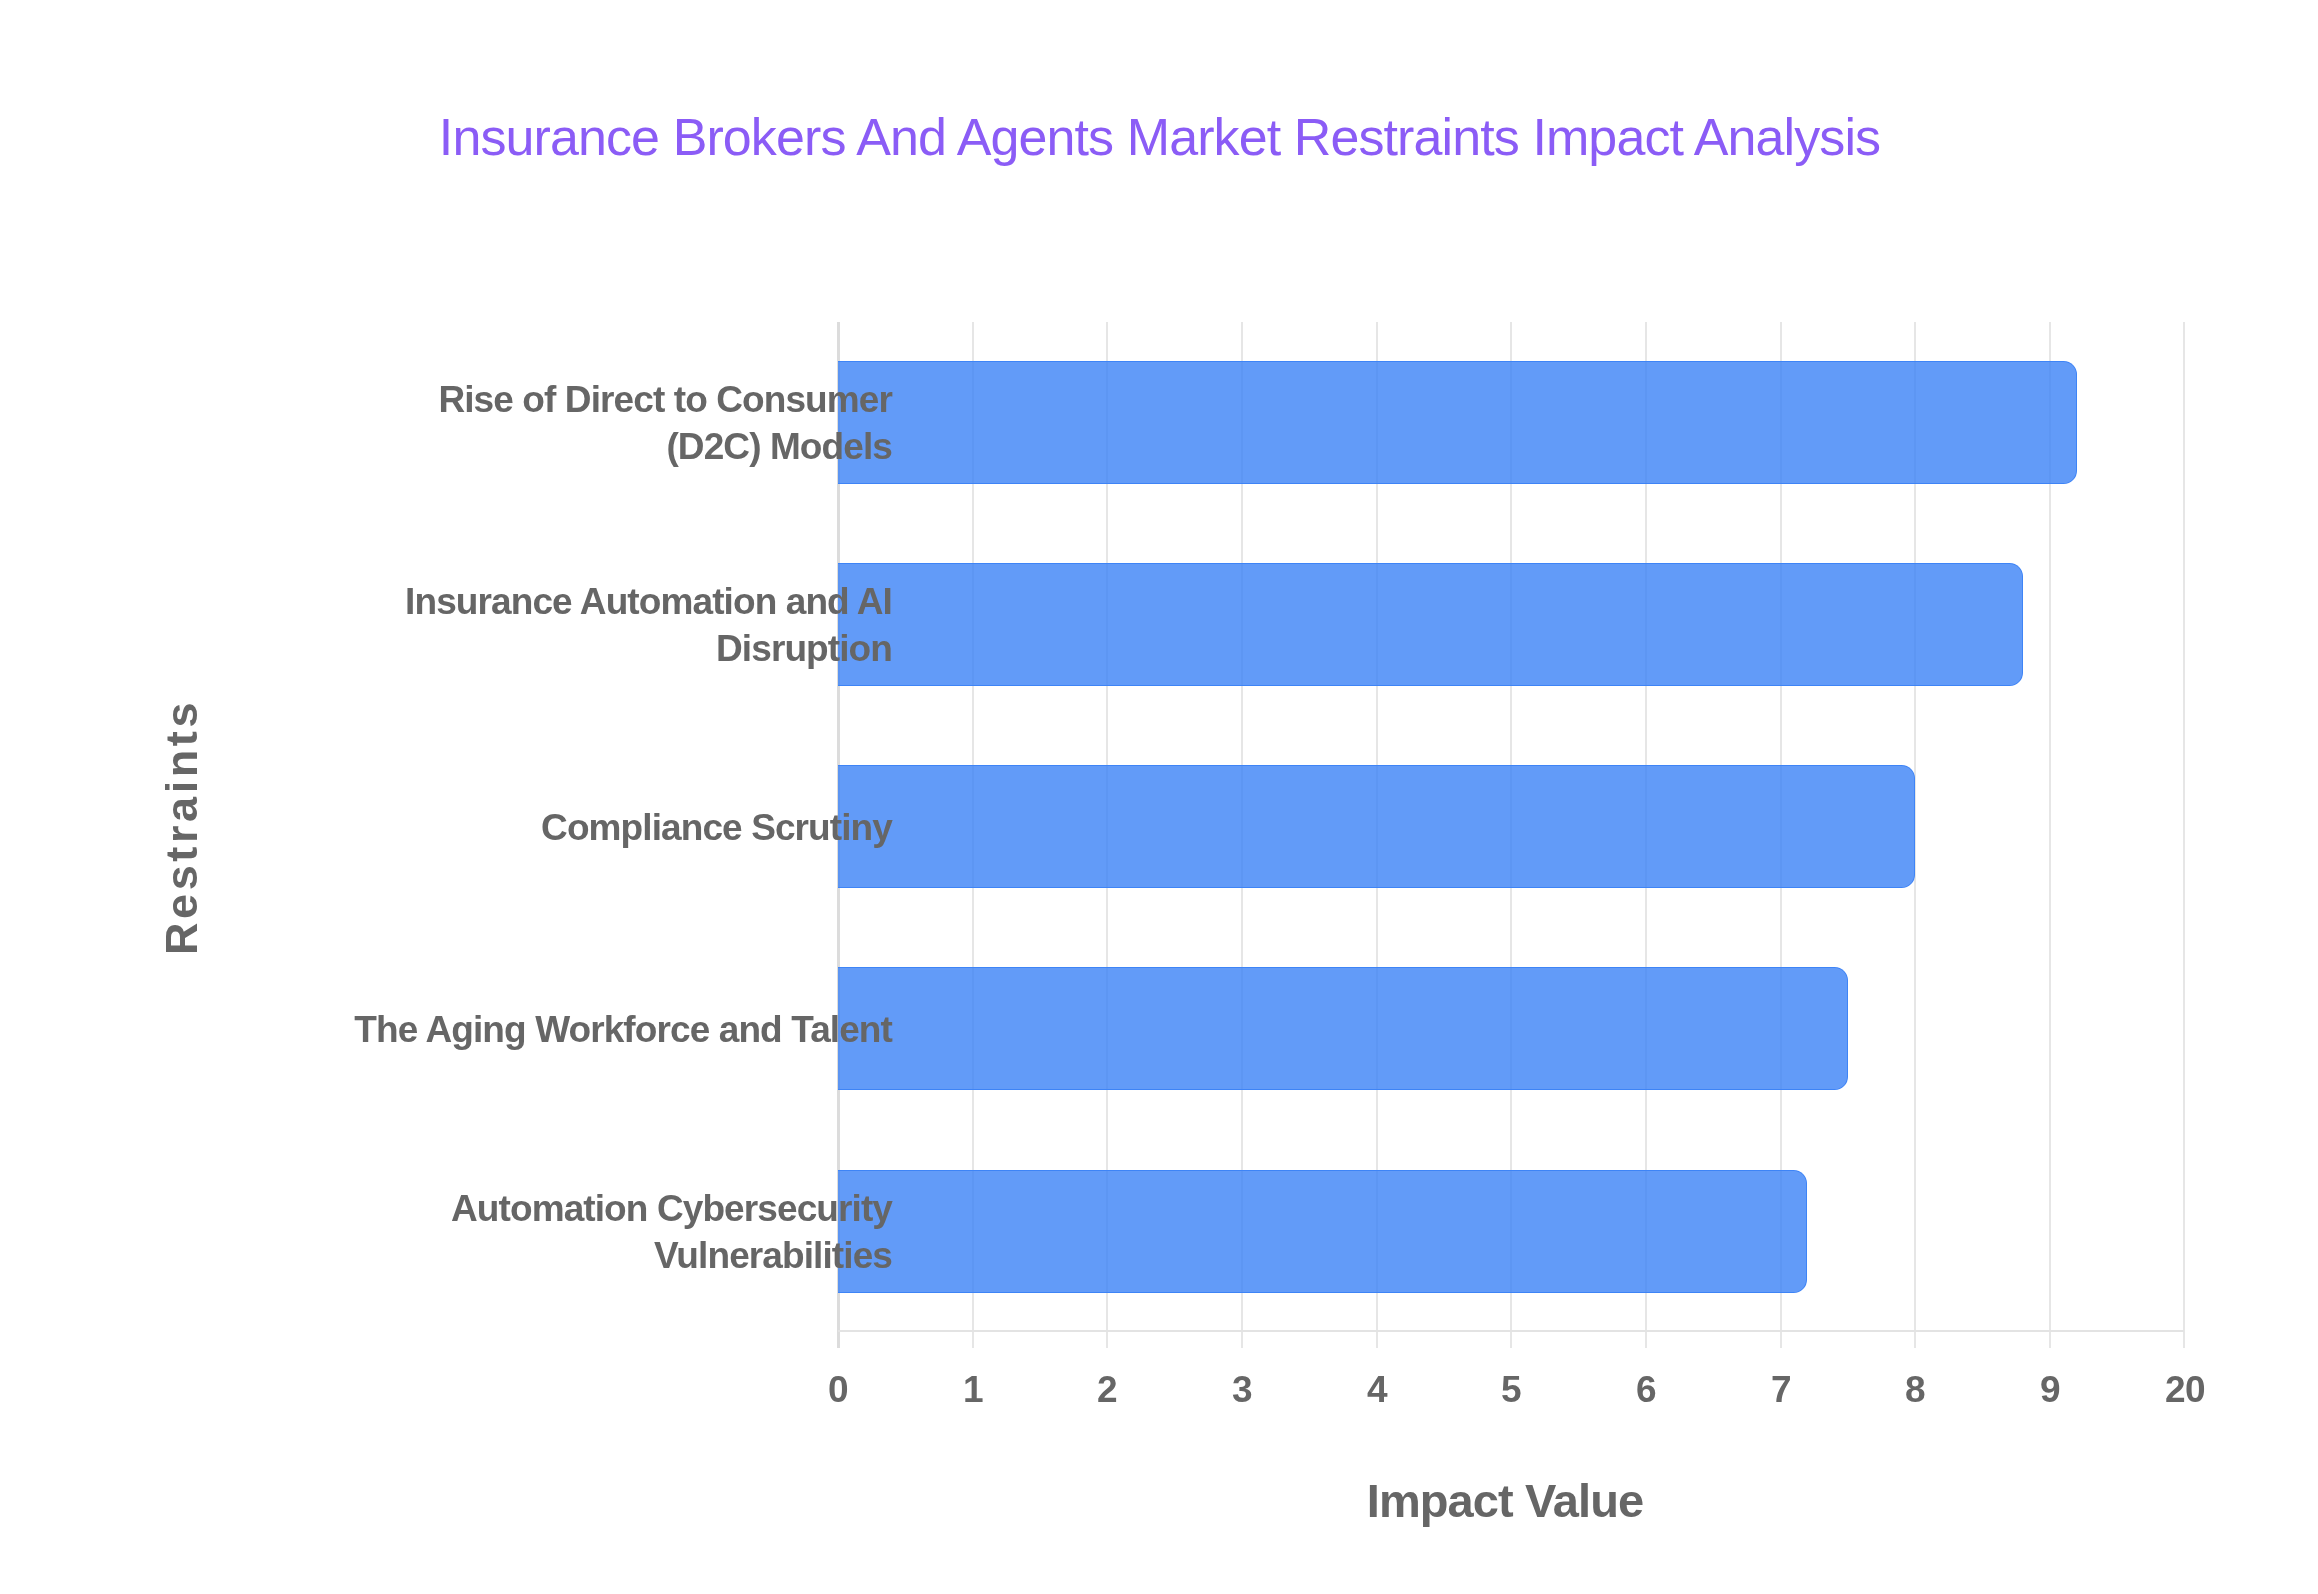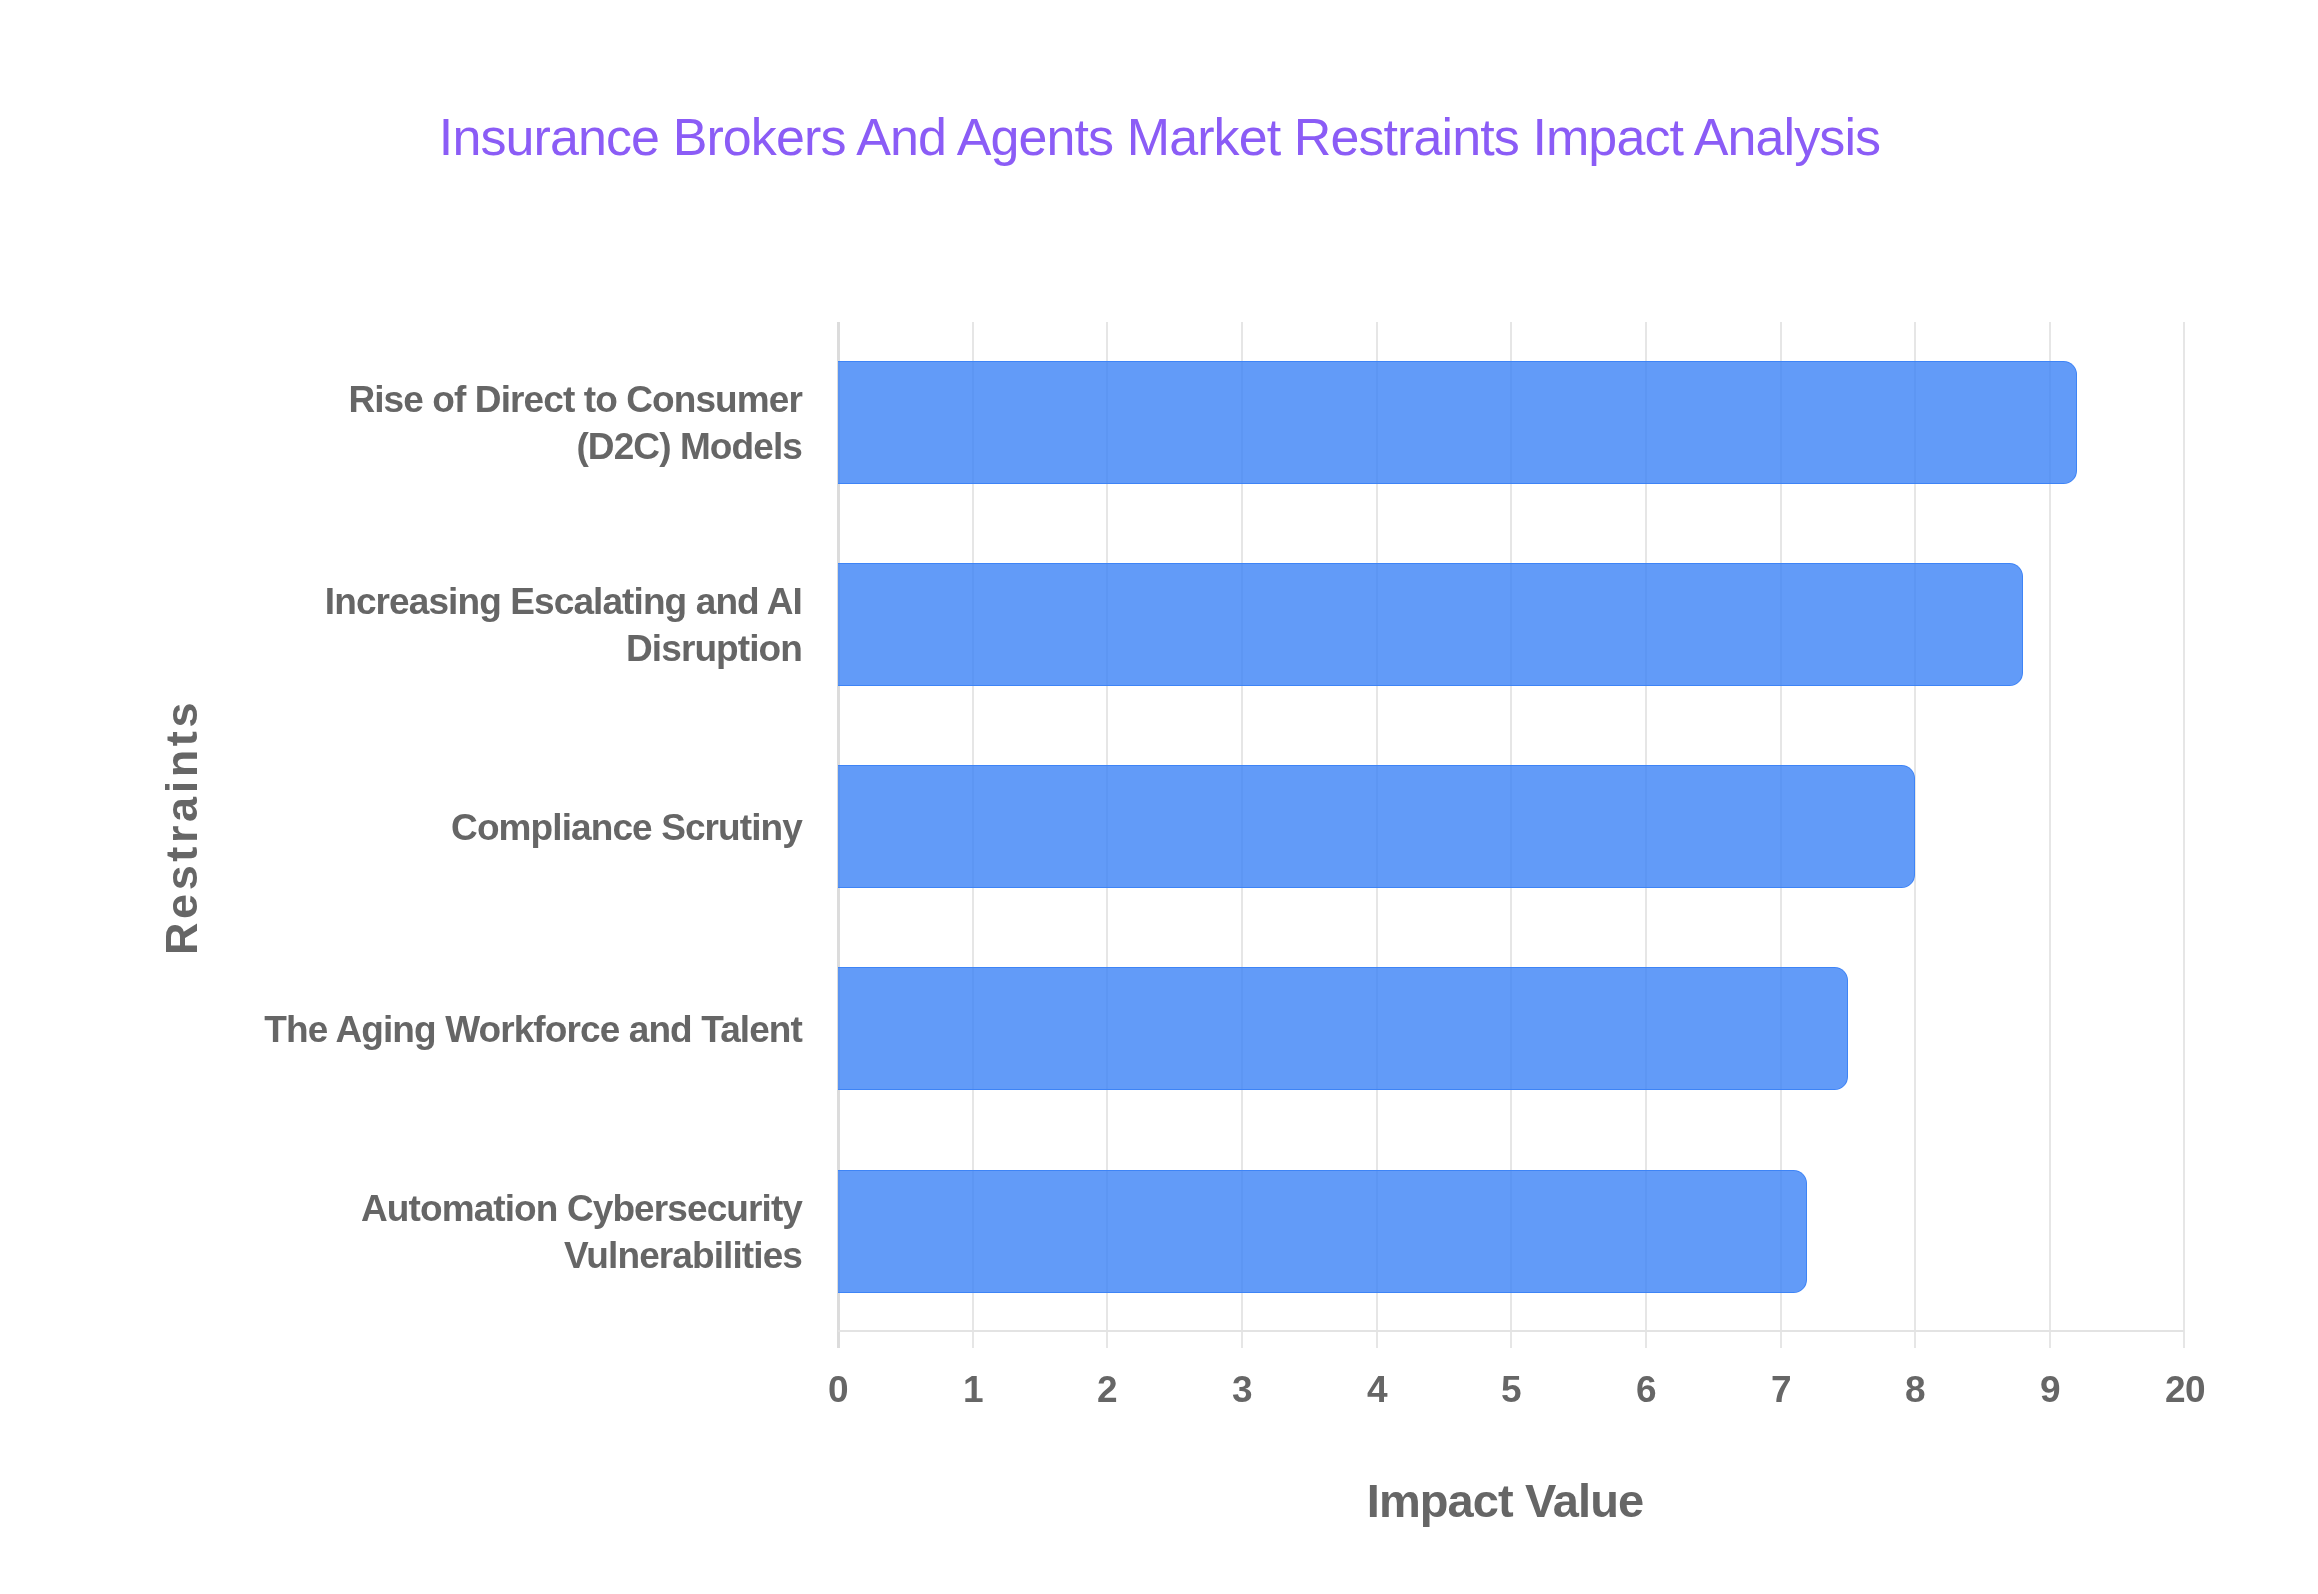--- a/index.html
+++ b/index.html
@@ -69,21 +69,21 @@
       width: 72px;
       margin-left: -36px;
       text-align: center;
       font-size: 37px;
       font-weight: bold;
       color: #666666;
       letter-spacing: -0.6px;
     }
     .y-tick-label {
       position: absolute;
-      right: 1517px; 
+      right: 1427px; 
       width: 604px;
       text-align: right;
       font-size: 37px;
       font-weight: bold;
       color: #666666;
       line-height: 47px;
       letter-spacing: -0.9px;
       transform: translateY(-50%);
     }
     .x-axis-title {
@@ -133,21 +133,21 @@
   <div class="bar" style="top: 443px; width: 1077px;" title="Stringent Regulatory &amp; Compliance Scrutiny: 8"></div>
   <div class="bar" style="top: 645px; width: 1010px;" title="The Aging Workforce and Talent Gap: 7.5"></div>
   <div class="bar" style="top: 848px; width: 969px;" title="Escalating Cybersecurity Vulnerabilities: 7.2"></div>
 </div>
 
 <div class="y-tick-label" style="top:423px">
   <div>Rise of Direct to Consumer</div>
   <div>(D2C) Models</div>
 </div>
 <div class="y-tick-label" style="top:625px">
-  <div>Increasing Escalating and AI</div>
+  <div>Insurance Automation and AI</div>
   <div>Disruption</div>
 </div>
 <div class="y-tick-label" style="top:827px">
   <div>Compliance Scrutiny</div>
 </div>
 <div class="y-tick-label" style="top:1029px">
   <div>The Aging Workforce and Talent</div>
 </div>
 <div class="y-tick-label" style="top:1232px">
   <div>Automation Cybersecurity</div>

